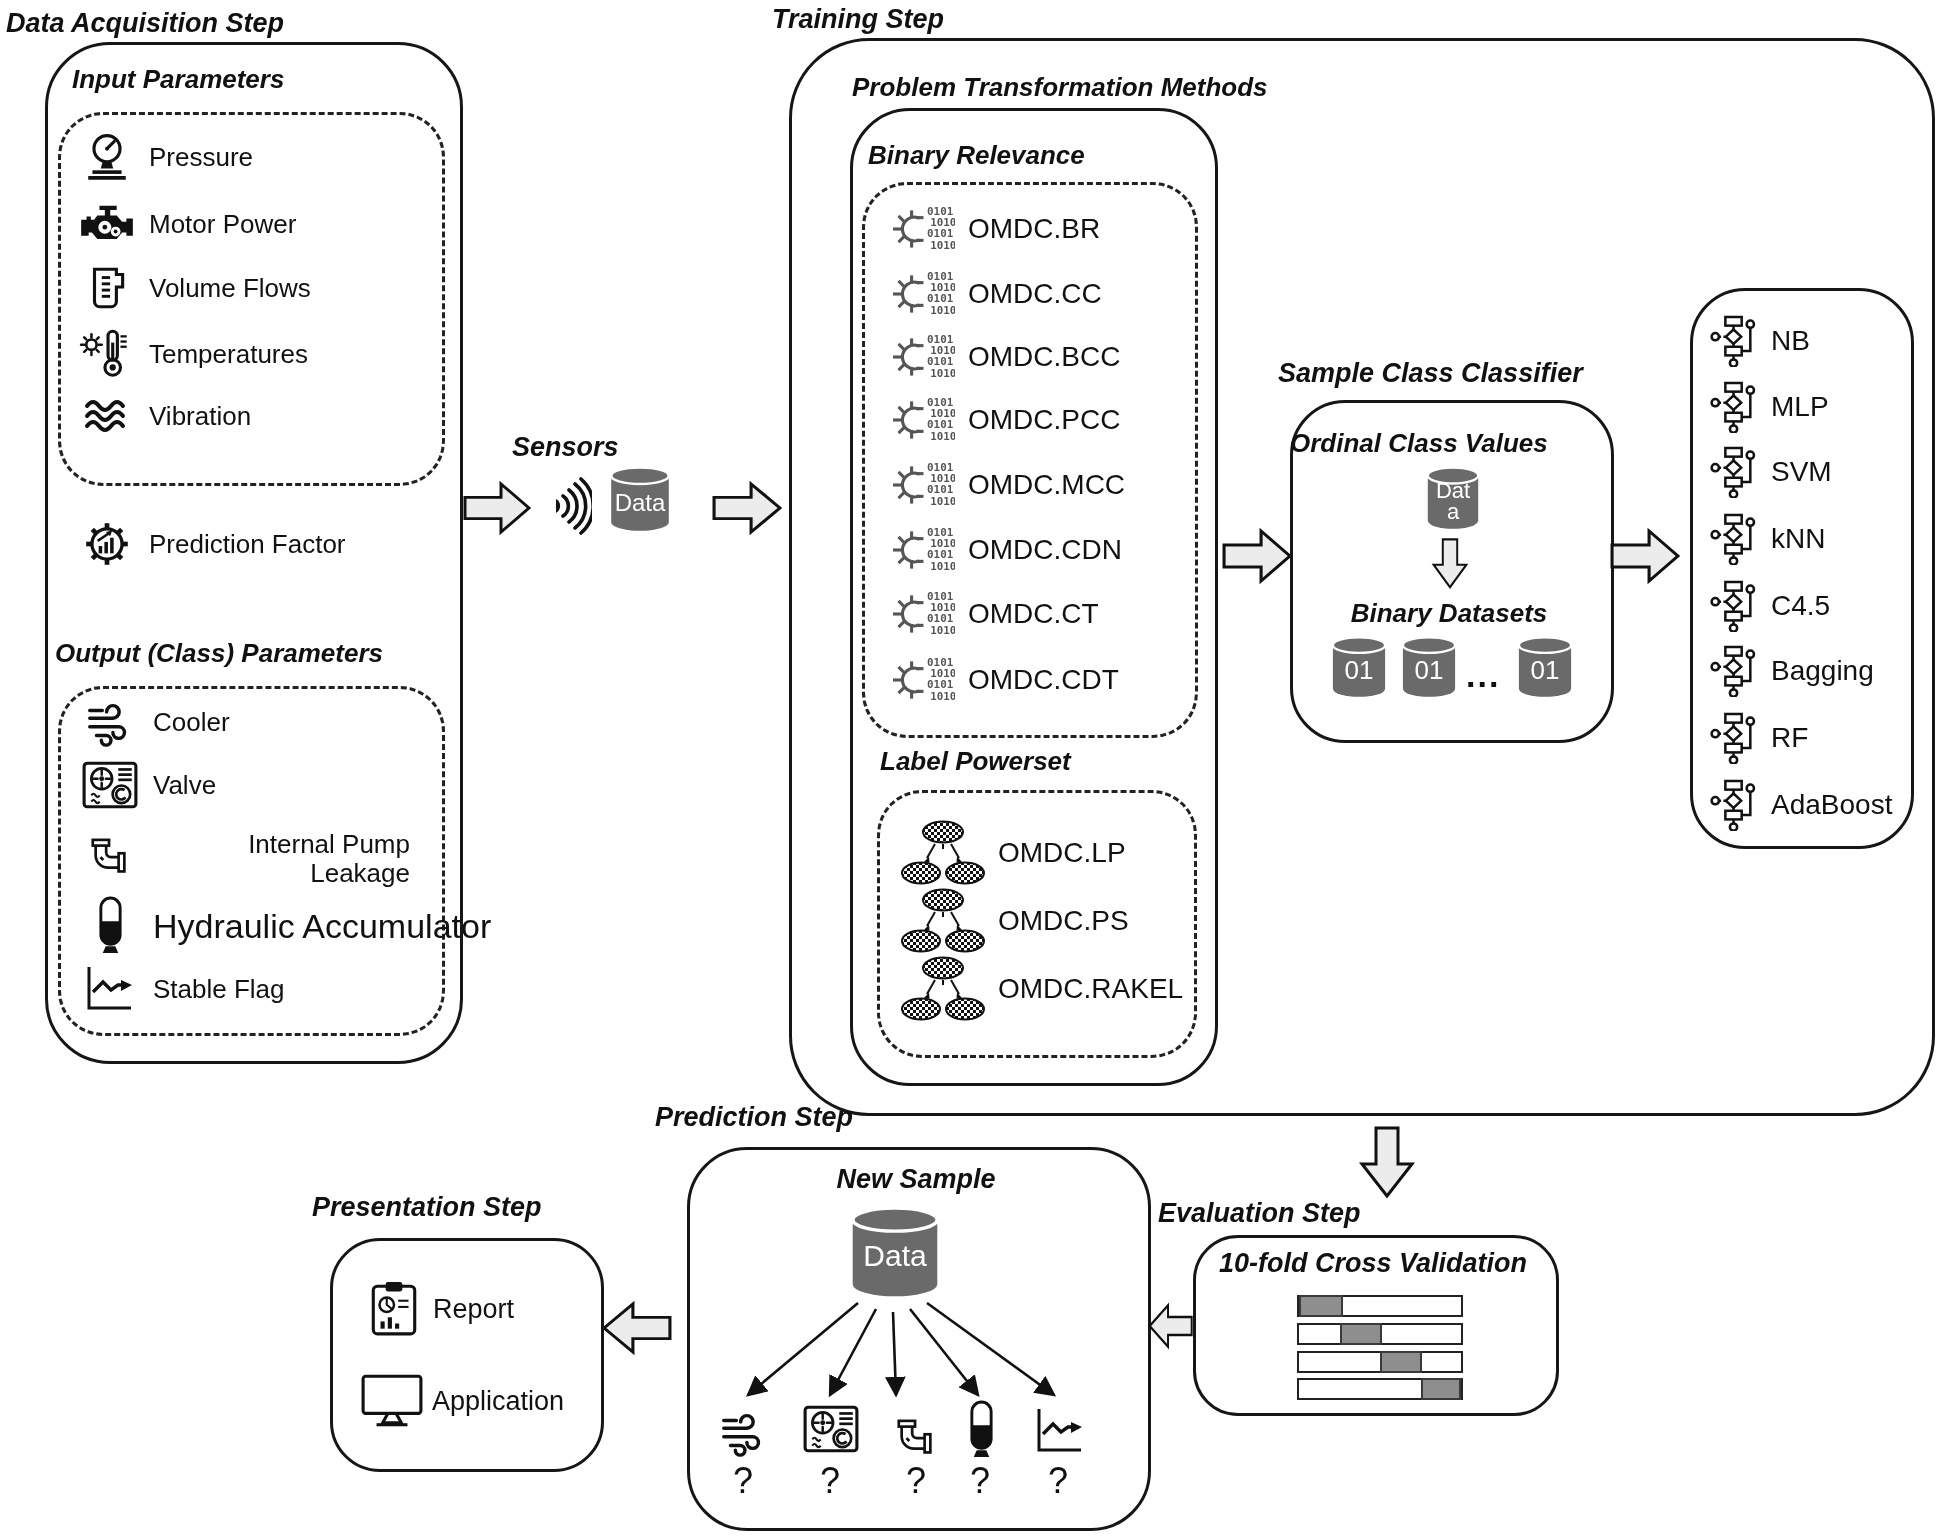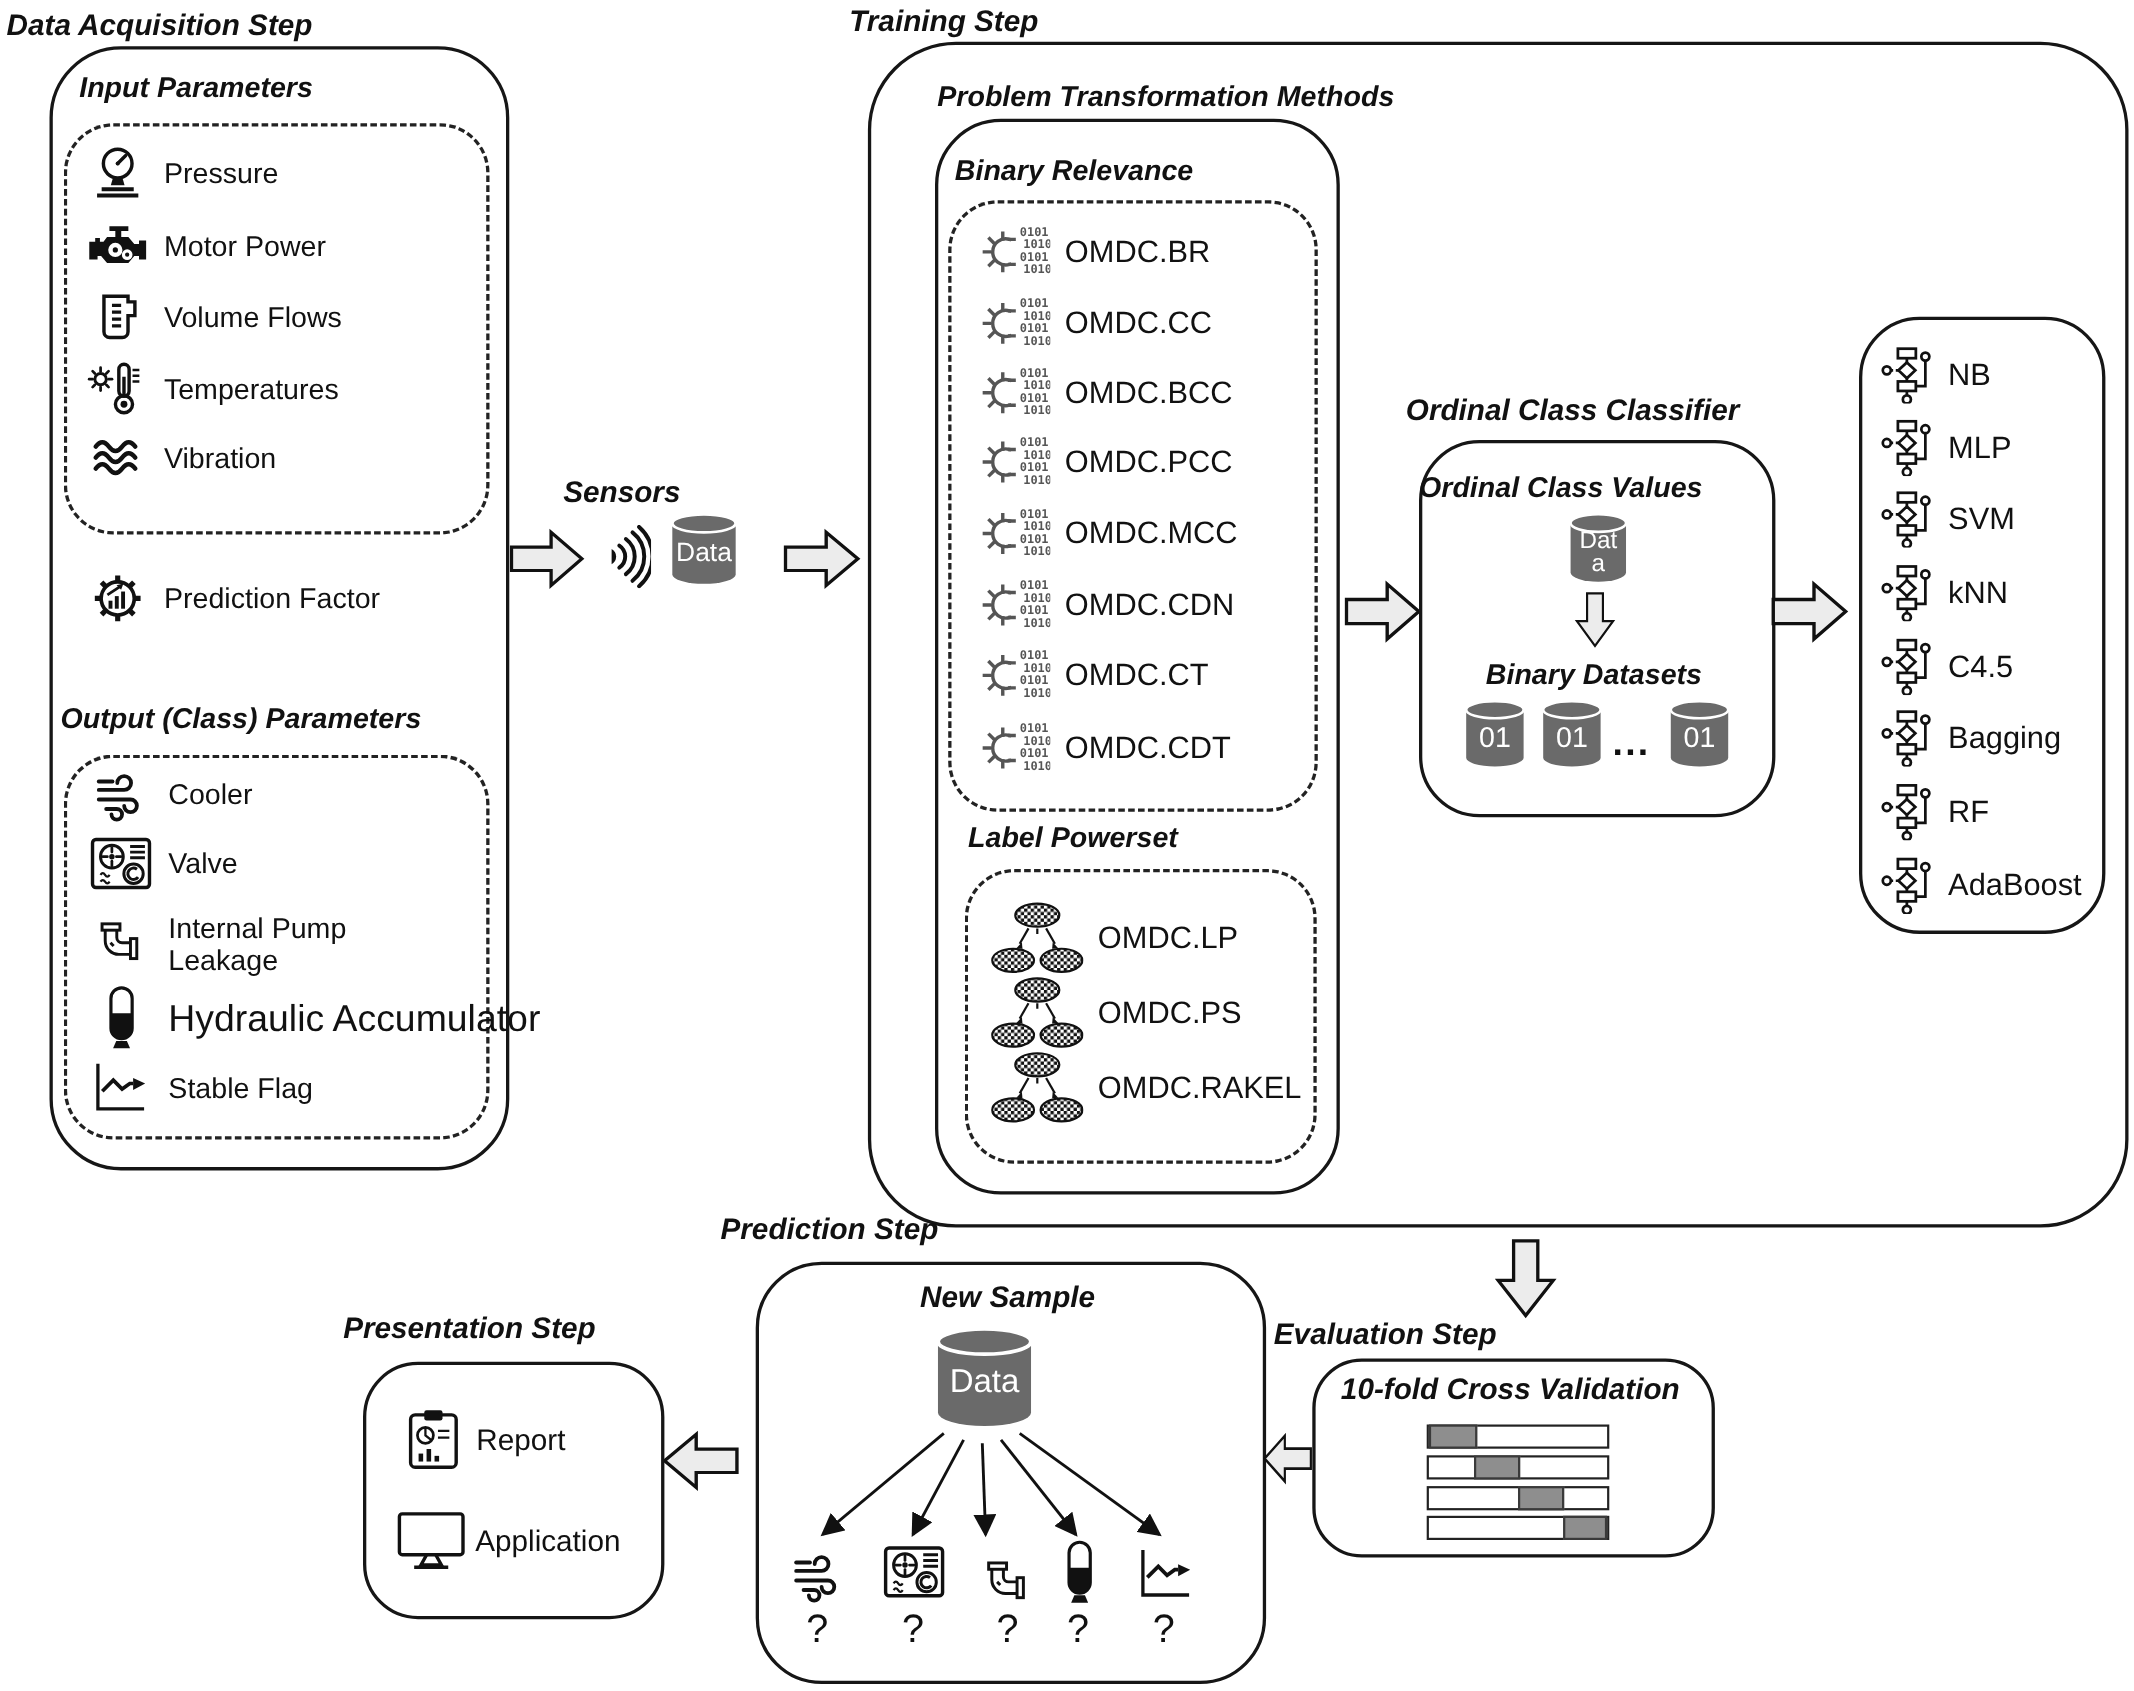--- a/index.html
+++ b/index.html
@@ -4,21 +4,21 @@
 <style>
   html,body{margin:0;padding:0;background:#fff;}
   body{font-family:"Liberation Sans",sans-serif;color:#111;}
   #canvas{position:relative;width:1940px;height:1537px;background:#fff;overflow:hidden;}
   .abs{position:absolute;}
   .box{position:absolute;border:3px solid #161616;border-radius:55px;background:transparent;}
   .dashed{position:absolute;border:3px dashed #222;border-radius:45px;}
   .step-title{position:absolute;font-weight:700;font-size:27px;white-space:nowrap;font-style:italic;}
   .sub-title{position:absolute;font-weight:700;font-style:italic;font-size:26px;white-space:nowrap;}
   .center{text-align:center;}
-  .itemrow{position:absolute;display:flex;align-items:center;gap:13px;}
+  .itemrow{position:absolute;display:flex;align-items:center;gap:13px;text-align:right;}
   .itemrow .ic{display:flex;align-items:center;justify-content:center;flex:0 0 auto;}
   .itemrow .ic.w58{width:58px;} .itemrow .ic.w60{width:60px;}
   .itemrow .tx{font-size:26px;white-space:nowrap;}
   .omdc .tx,.cls .tx,.lp .tx{font-size:28px;}
   .two .tx{white-space:normal;line-height:1.1;}
   .cyl{position:absolute;}
   .cyl>svg{position:absolute;left:0;top:0;width:100%;height:100%;}
   .cyl-label{position:absolute;inset:0;display:flex;align-items:center;justify-content:center;color:#fff;padding-top:7px;}
   .cyl-label .wrap{display:block;width:46px;word-break:break-all;text-align:center;line-height:0.95;}
   .qm{position:absolute;font-size:36px;text-align:center;width:44px;}
@@ -514,21 +514,21 @@
           <use href="#s-tree"></use>
         </svg>
       </span>
     <span class="tx">OMDC.RAKEL</span>
   </div>
 
   <svg class="abs" style="left:1222px;top:527px" width="72" height="58">
       <use href="#s-arr-r"></use>
     </svg>
 
-  <span class="step-title" style="left:1278px;top:358px">Ordinal Class Classifier</span>
+  <span class="step-title" style="left:1278px;top:358px">Sample Class Classifier</span>
   <div class="box" style="left:1290px;top:400px;width:318px;height:337px;border-radius:55px"></div>
   <span class="sub-title" style="left:1290px;top:428px;width:318px" class2="center">Ordinal Class Values</span>
   <div class="cyl" style="left:1425px;top:466px;width:56px;height:64px">
     <svg preserveAspectRatio="none">
         <use href="#s-cyl"></use>
       </svg>
     <div class="cyl-label" style="font-size:22px">
         <span class="wrap">Data</span>
       </div>
   </div>

